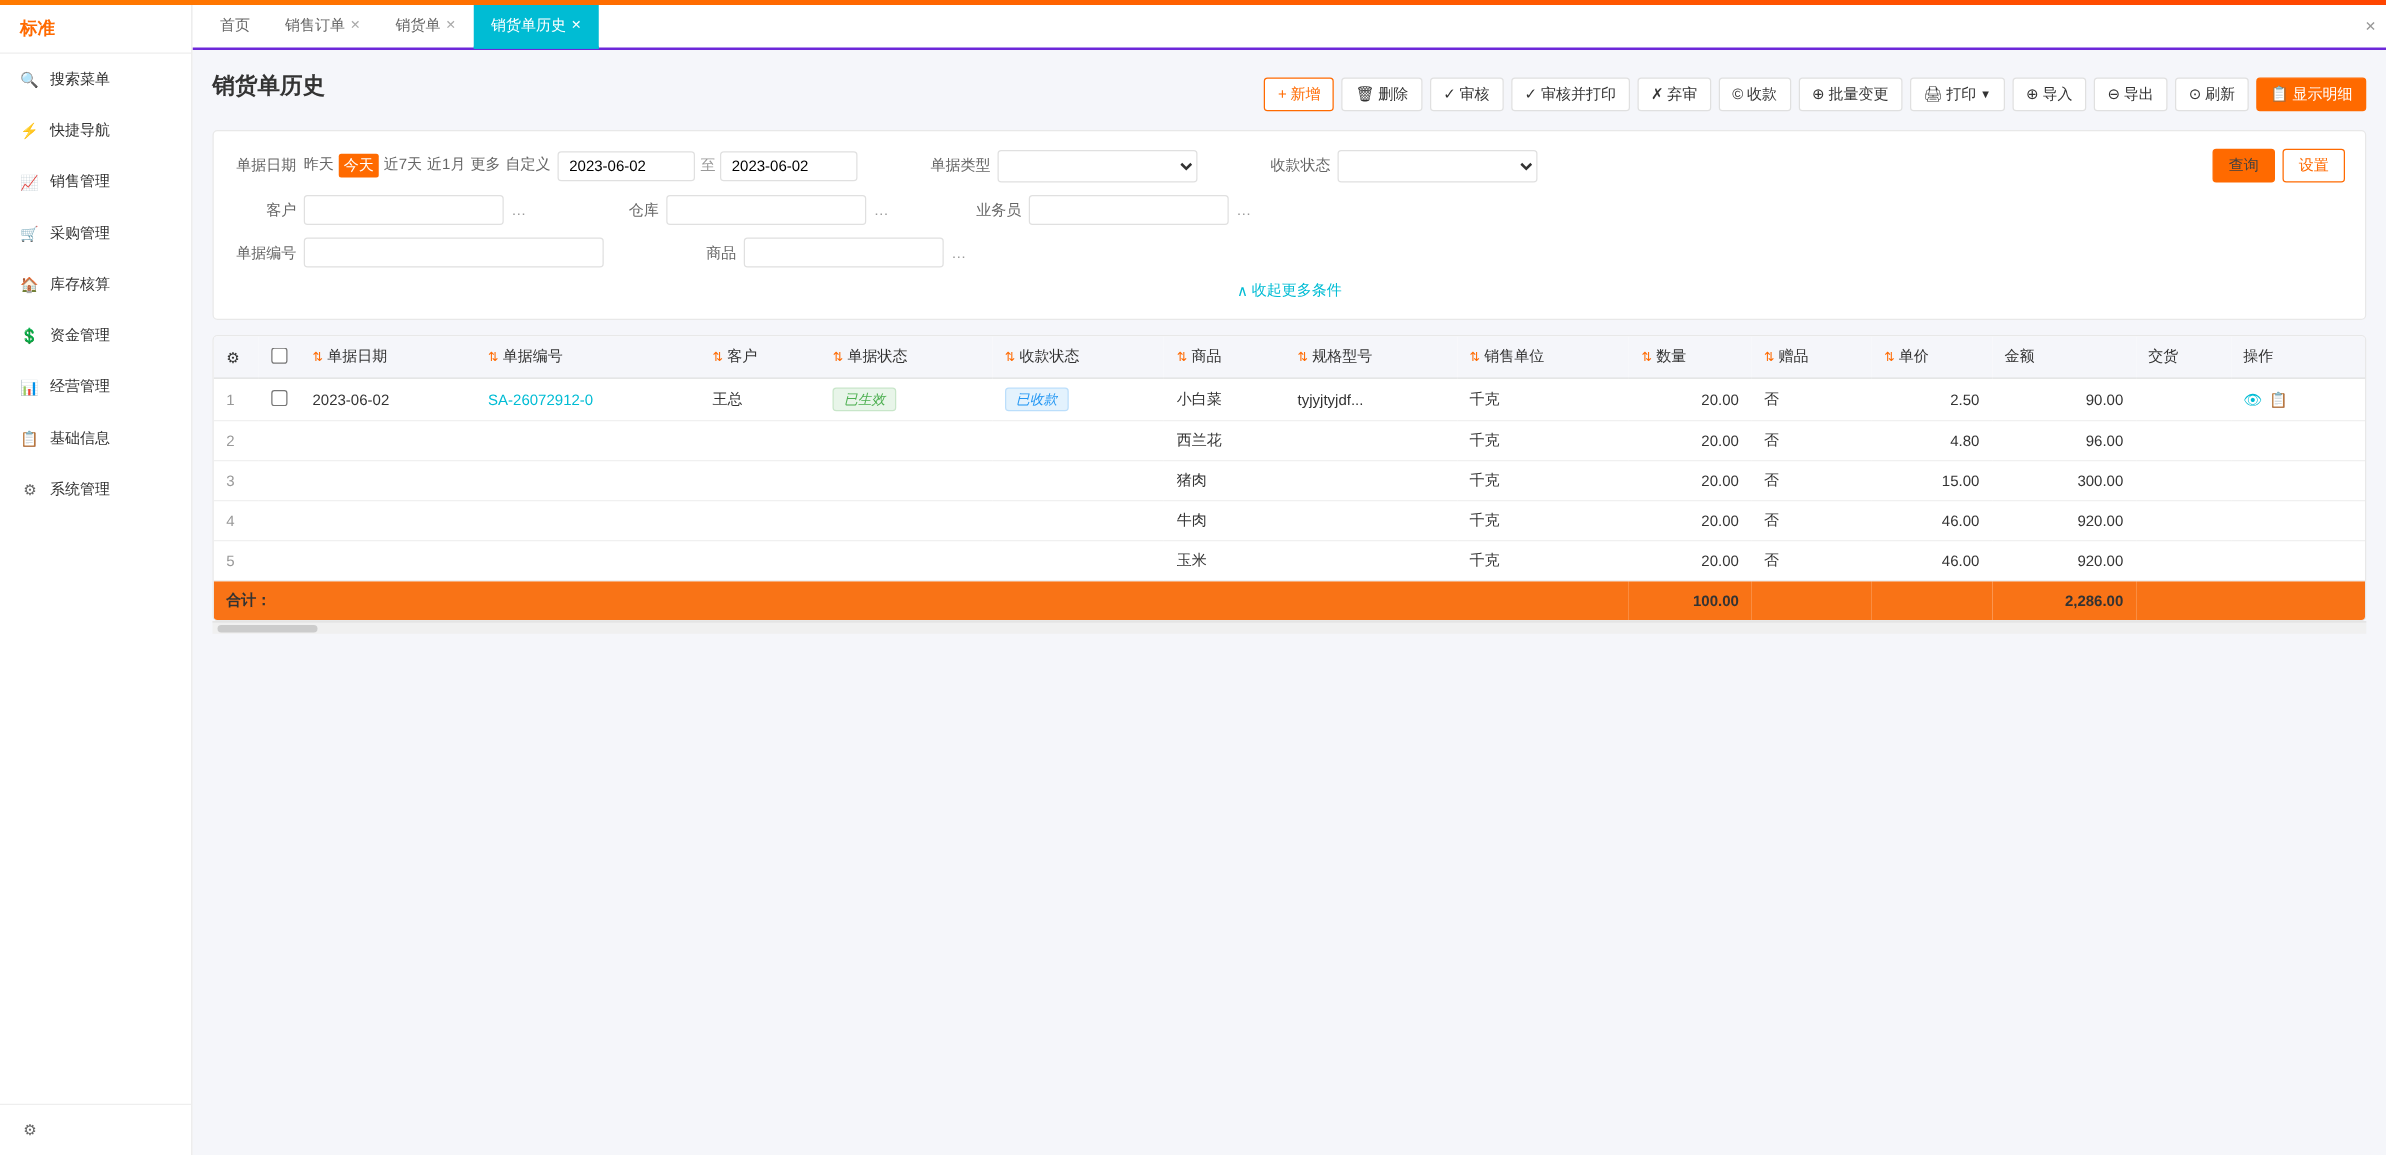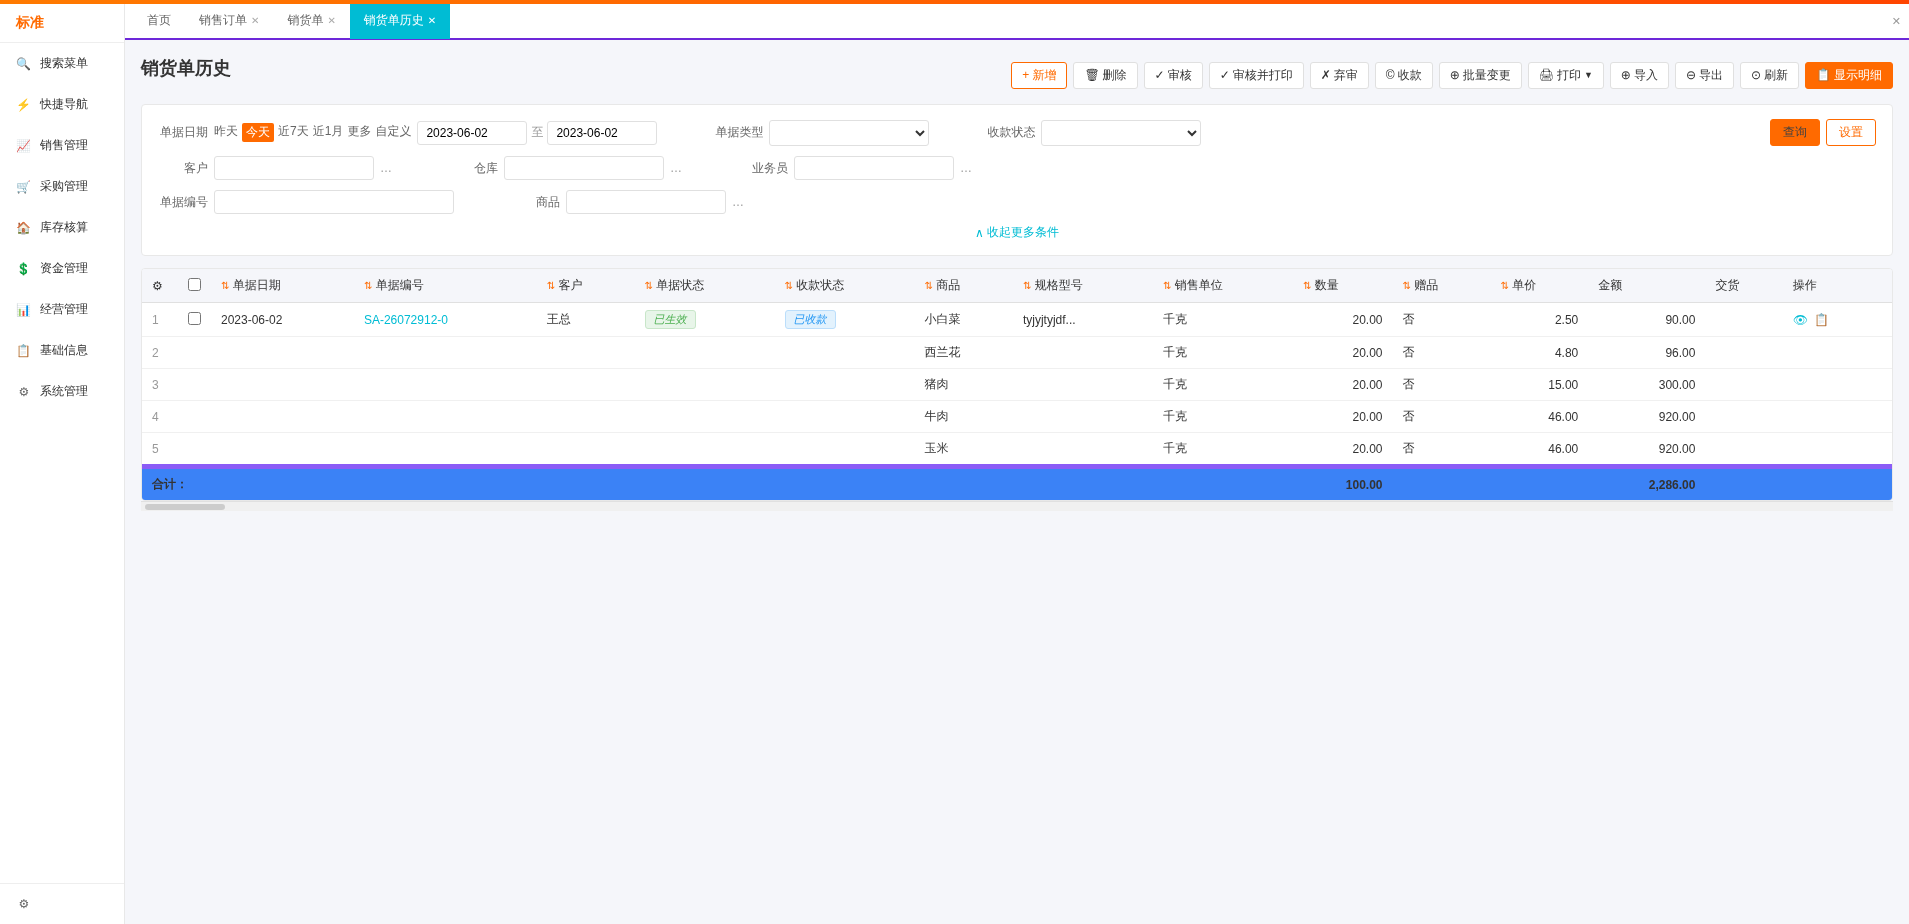--- a/index.html
+++ b/index.html
@@ -5,21 +5,21 @@
     * { box-sizing: border-box; margin: 0; padding: 0; font-family: 'Microsoft YaHei', Arial, sans-serif; font-size: 12px; }
     body { display: flex; flex-direction: column; height: 924px; width: 1909px; overflow: hidden; background: #f5f5f5; }
 
     
     .top-bar { height: 4px; background: linear-gradient(to right, #ff7a00, #ff4500); }
 
     
     .app-layout { display: flex; flex: 1; height: calc(924px - 4px); }
 
     
-    .sidebar { width: 125px; background: #fff; border-right: 1px solid #e8e8e8; display: flex; flex-direction: column; }
+    .sidebar { width: 154px; background: #fff; border-right: 1px solid #e8e8e8; display: flex; flex-direction: column; }
     .sidebar-item { display: flex; align-items: center; padding: 12px 16px; cursor: pointer; color: #333; gap: 8px; }
     .sidebar-item .icon { width: 16px; height: 16px; display: inline-flex; align-items: center; justify-content: center; color: #666; }
     .sidebar-item .label { font-size: 12px; }
     .sidebar-logo { padding: 10px 16px; border-bottom: 1px solid #eee; color: #ff6a00; font-size: 14px; font-weight: bold; }
     .sidebar-bottom { margin-top: auto; border-top: 1px solid #eee; }
 
     
     .main-area { flex: 1; display: flex; flex-direction: column; overflow: hidden; }
 
     
@@ -66,21 +66,21 @@
     thead th { padding: 8px 10px; font-size: 12px; color: #333; font-weight: normal; border-bottom: 1px solid #e0e0e0; white-space: nowrap; text-align: left; }
     thead th .sort-icon { color: #ff6a00; font-size: 10px; }
     tbody tr { border-bottom: 1px solid #f0f0f0; }
     tbody td { padding: 7px 10px; font-size: 12px; color: #333; white-space: nowrap; }
     .badge { display: inline-block; padding: 1px 8px; border-radius: 3px; font-size: 11px; font-style: italic; }
     .badge-green { background: #e8f5e9; color: #4caf50; border: 1px solid #c8e6c9; }
     .badge-blue { background: #e3f2fd; color: #2196f3; border: 1px solid #bbdefb; }
     .action-btn { color: #00bcd4; cursor: pointer; margin-right: 6px; font-size: 12px; }
 
     
-    .table-footer { background: #3b82f6; border-top: 5px solid #8b5cf6; }
+    .table-footer { background: #f97316; border-top: 1px solid #8b5cf6; }
     .table-footer td { padding: 7px 10px; font-weight: bold; color: #333; }
 
     
     .pagination-bar { display: flex; align-items: center; justify-content: flex-end; padding: 8px 16px; background: #fff; border-top: 1px solid #e8e8e8; gap: 8px; }
     .page-size-label { color: #666; }
     .page-size-select { border: 1px solid #e0e0e0; border-radius: 3px; padding: 3px 6px; }
     .page-nav-btn { color: #666; cursor: pointer; padding: 2px 6px; border: 1px solid #e0e0e0; border-radius: 3px; background: #fff; }
     .page-nav-btn:disabled { color: #ccc; cursor: not-allowed; }
     .page-info { color: #666; }
     .page-input { width: 36px; border: 1px solid #e0e0e0; border-radius: 3px; padding: 2px 4px; text-align: center; }

